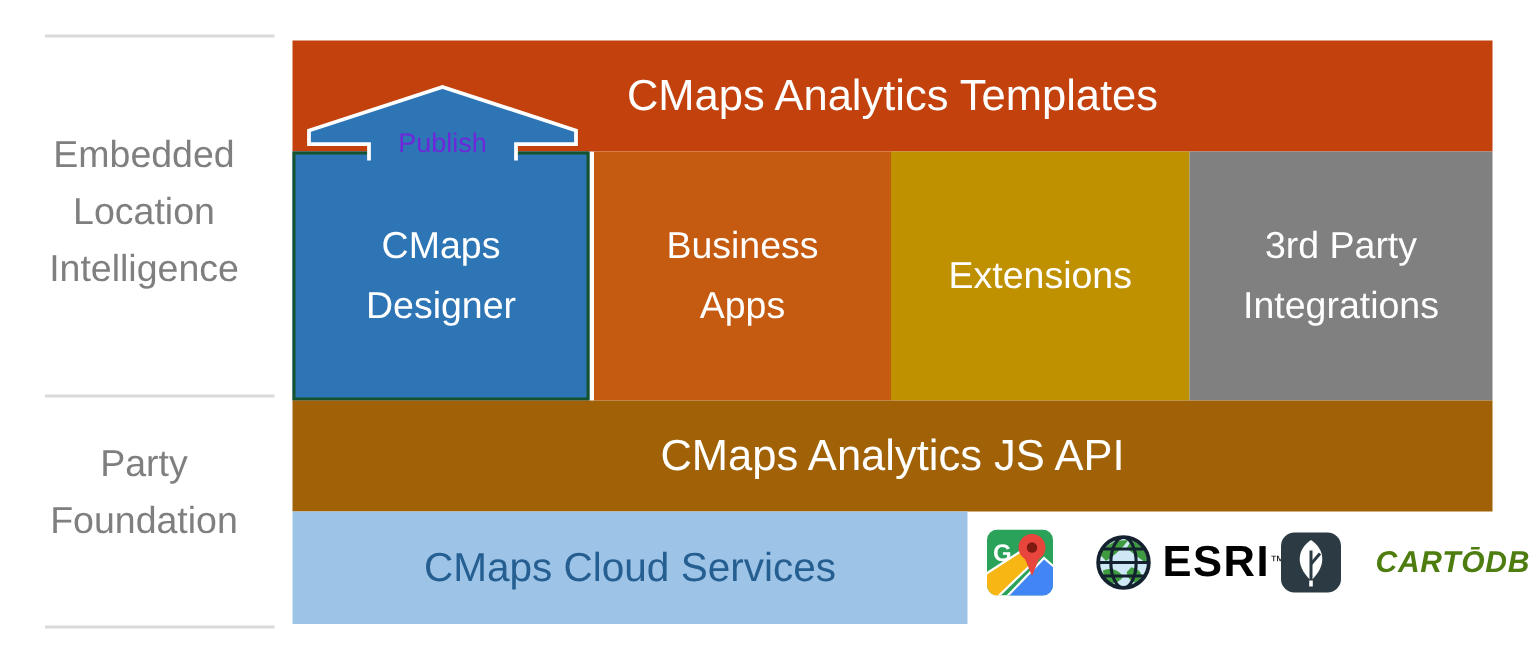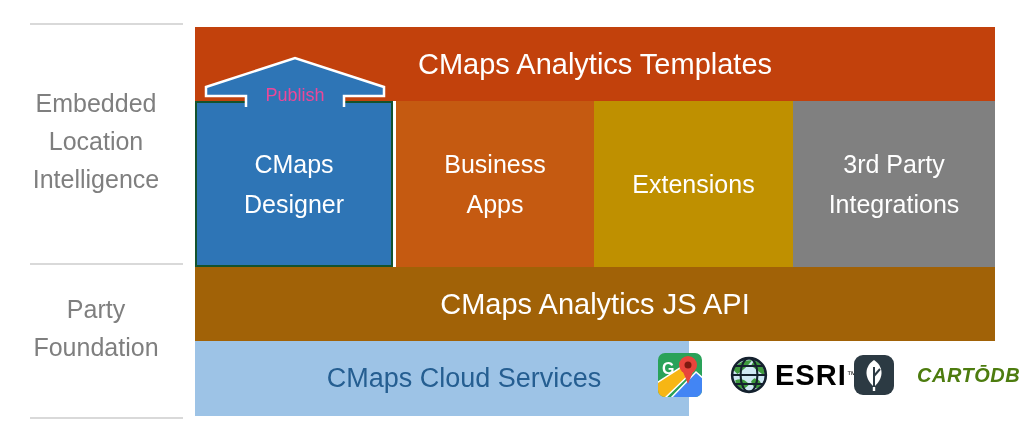--- a/index.html
+++ b/index.html
@@ -17,23 +17,23 @@
     color:#ffffff;font-size:29px;
   }
   .stack-box{
     position:absolute;top:101px;height:166px;display:flex;align-items:center;justify-content:center;
     color:#ffffff;font-size:25px;line-height:40px;text-align:center;white-space:pre-line;
   }
   .designer{border:2px solid #14532d;box-sizing:border-box;}
   .arrow-svg{position:absolute;left:195px;top:55px;width:200px;height:52px;z-index:3;overflow:visible;}
   .publish{
     position:absolute;left:246px;top:84px;width:98px;z-index:4;text-align:center;
-    color:#ec4899;font-size:18px;line-height:22px;
+    color:#6d28d9;font-size:18px;line-height:22px;
   }
-  .cloud-bar{color:#255e91;font-size:27px;padding-left:44px;}
+  .cloud-bar{color:#255e91;font-size:27px;}
   .logo-row-item{position:absolute;display:flex;align-items:center;}
   .esri-text{font-weight:bold;font-size:29px;color:#000000;letter-spacing:1px;margin-left:7px;}
   .esri-tm{font-size:10px;vertical-align:top;line-height:10px;color:#111111;}
   .carto-text{font-weight:bold;font-size:20px;color:#4d7c0f;letter-spacing:0.5px;margin-left:22px;font-style:italic;}
 </style>
 </head>
 <body>
 
 <div class="canvas">
 

